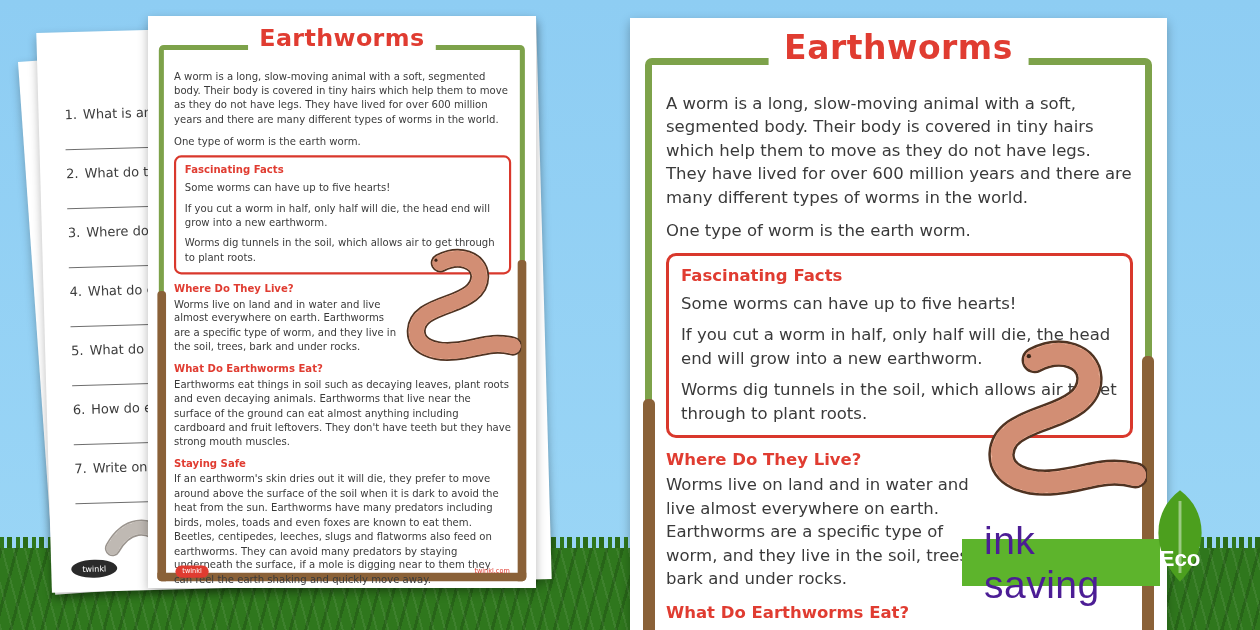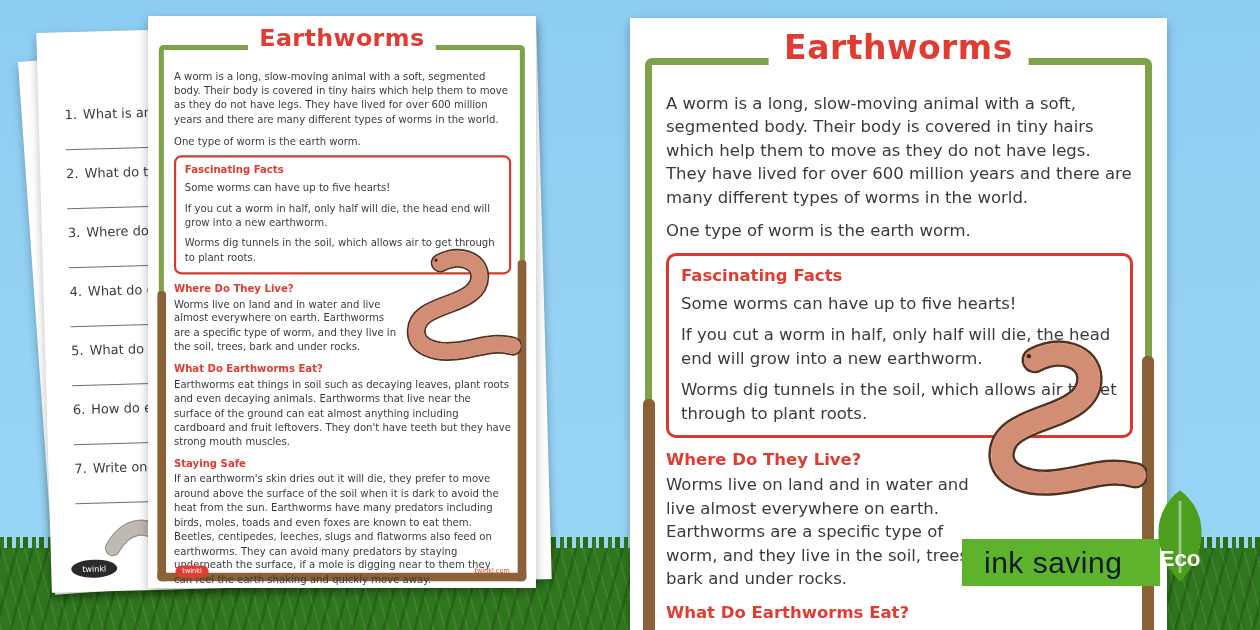--- a/index.html
+++ b/index.html
@@ -94,21 +94,21 @@
     font-size:9px; display:flex; align-items:center; justify-content:center; padding:0 5px;
   }
   .footer-site { color:#e03c31; font-size:9px; }
 
   
   .eco-badge {
     position:absolute; left:962px; top:539px; width:198px; height:47px; z-index:10;
     background:#5db42c; display:flex; align-items:center; padding-left:22px;
   }
   .eco-label {
-    color:#0f172a; font-size:30px; letter-spacing:.5px;
+    color:#4c1d95; font-size:39px; letter-spacing:.5px;
     font-family:"Liberation Sans", sans-serif;
   }
   .eco-leaf { position:absolute; left:1143px; top:486px; width:74px; height:100px; z-index:11; }
 </style>
 </head>
 <body>
 
 <div class="grass"></div>
 
 <div class="sheet sheet-back2"></div>

